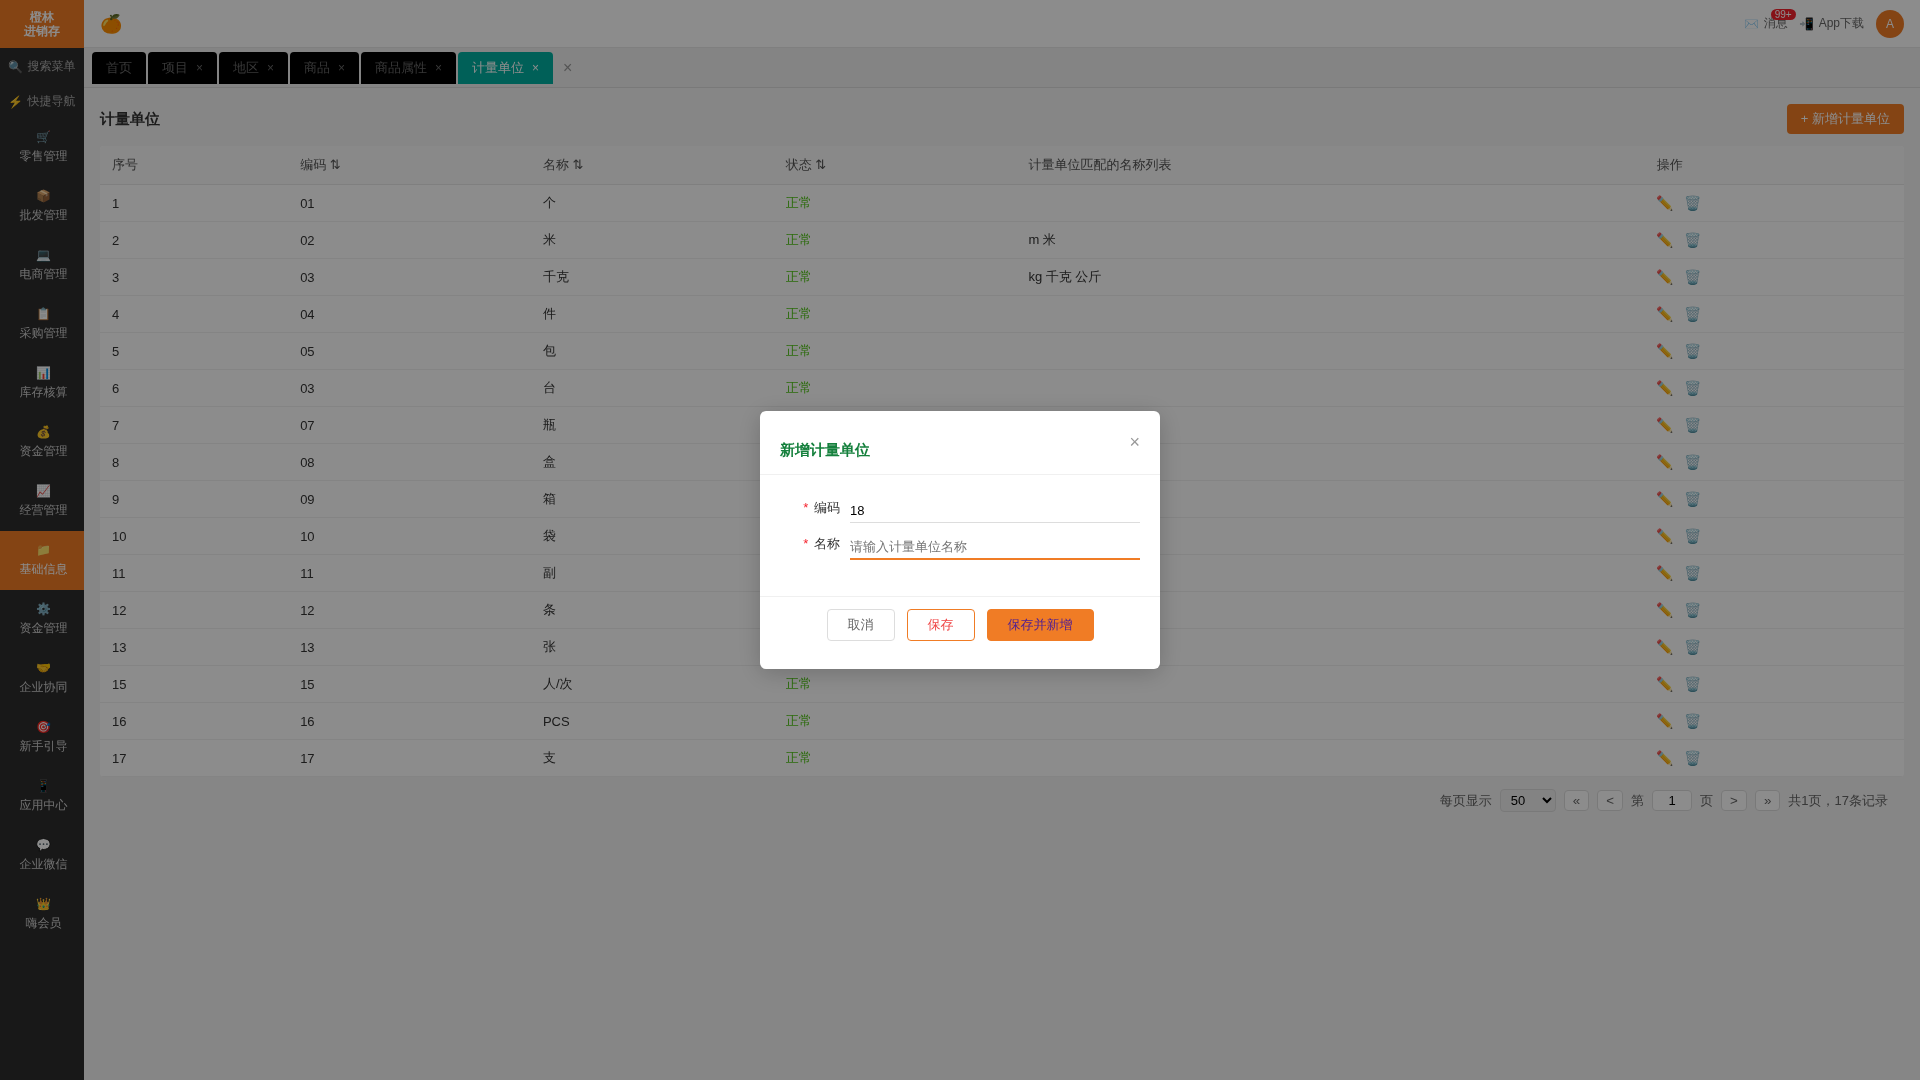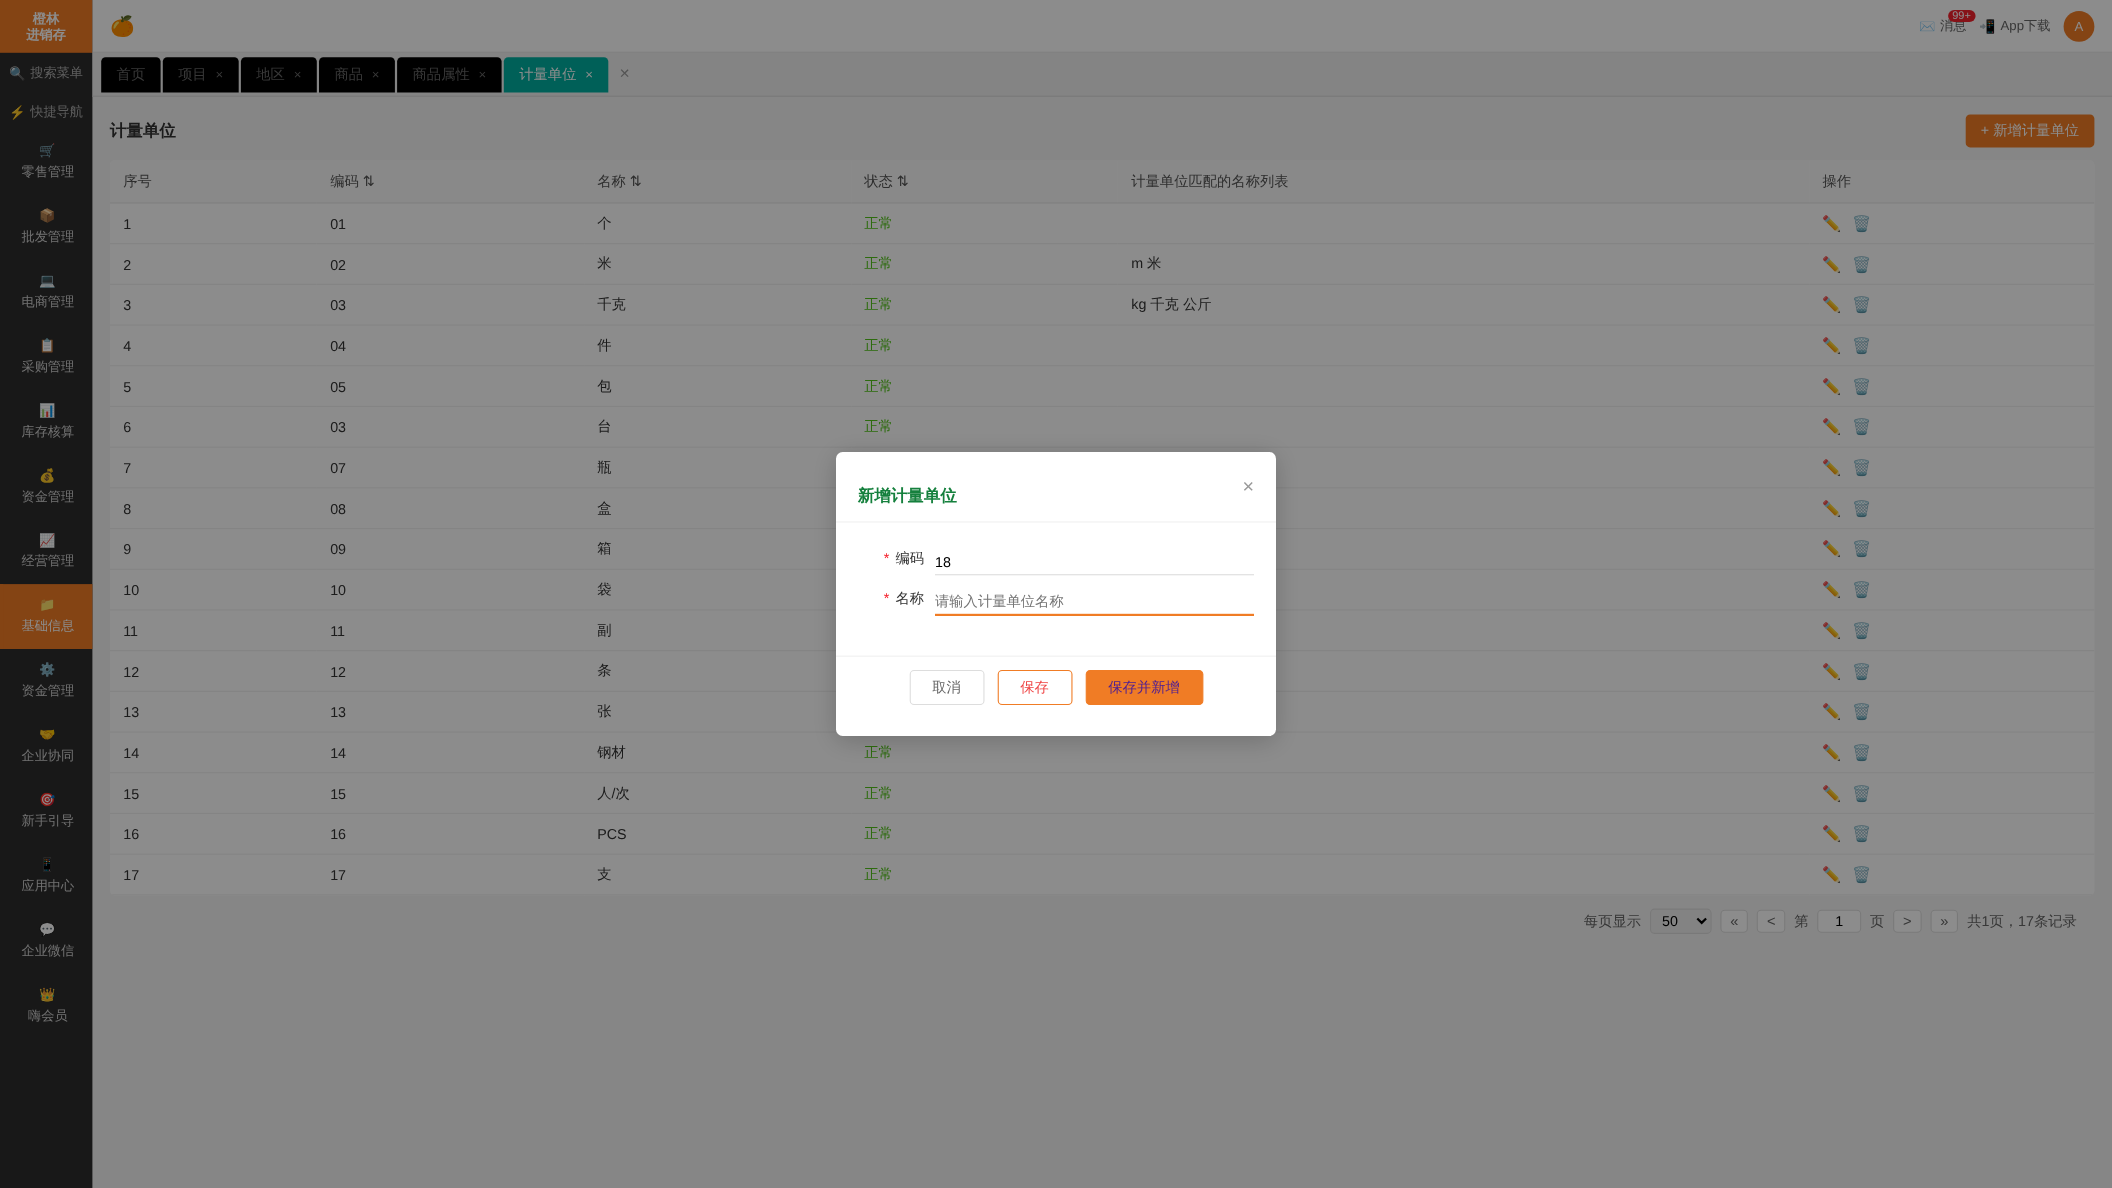--- a/index.html
+++ b/index.html
@@ -376,33 +376,20 @@
     <td class="status-normal">正常</td>
     <td></td>
     <td>
       <div class="actions">
         <button class="action-btn">✏️</button>
         <button class="action-btn">🗑️</button>
       </div>
     </td>
   </tr>
             <tr>
-    <td>14</td>
-    <td>14</td>
-    <td>钢材</td>
-    <td class="status-normal">正常</td>
-    <td></td>
-    <td>
-      <div class="actions">
-        <button class="action-btn">✏️</button>
-        <button class="action-btn">🗑️</button>
-      </div>
-    </td>
-  </tr>
-            <tr>
     <td>15</td>
     <td>15</td>
     <td>人/次</td>
     <td class="status-normal">正常</td>
     <td></td>
     <td>
       <div class="actions">
         <button class="action-btn">✏️</button>
         <button class="action-btn">🗑️</button>
       </div>

